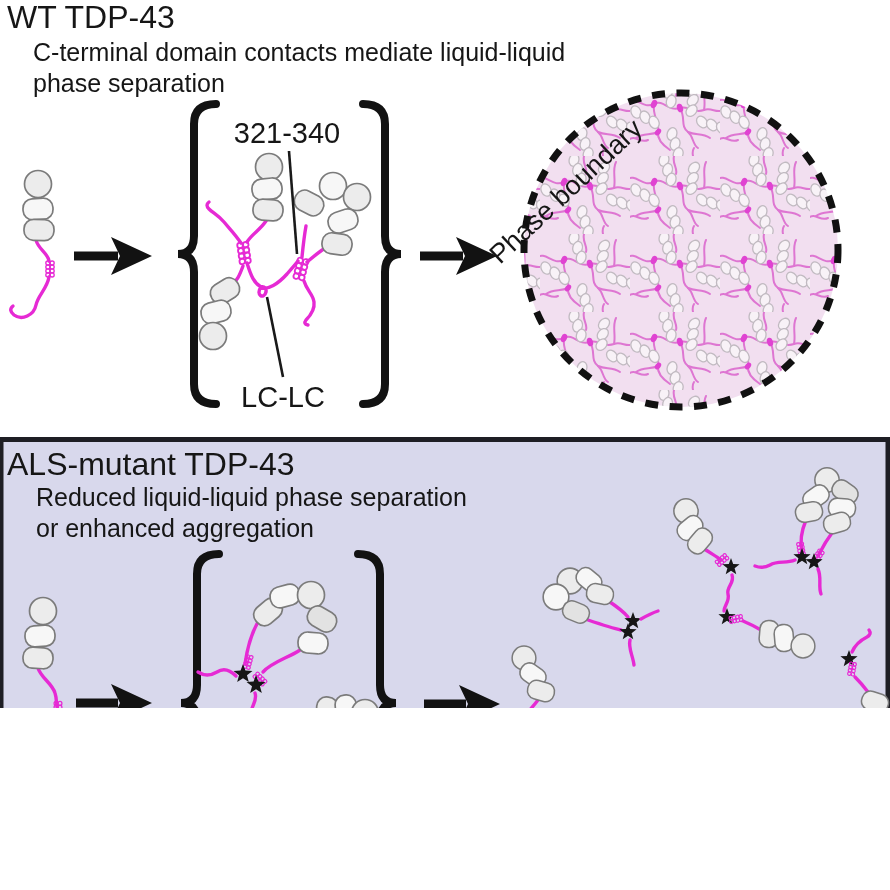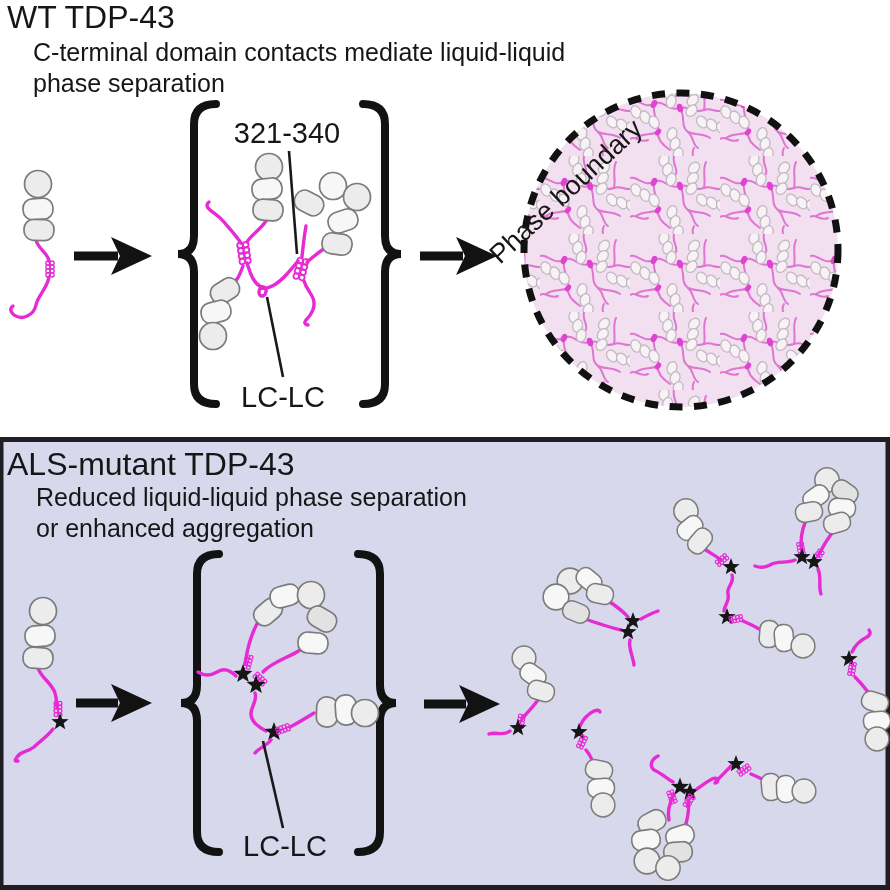--- a/index.html
+++ b/index.html
@@ -1,16 +1,16 @@
 <!DOCTYPE html>
 <html style="--magenta: #e62ad4; --droplet-fill: #f2dff0; --droplet-net: #de76d2; --droplet-hub: #e043d2; --panel-bg: #d8d8ec; --panel-white: #ffffff; --domain-fill: #ececec; --domain-stroke: #7b7b7b; --ink: #161616;"><head>
 <meta charset="utf-8">
 <style>
   html,body{margin:0;padding:0;background:#fff;}
-  .stage{position:relative;width:890px;height:890px;overflow:hidden;
+  .stage{position:relative;width:890px;height:708px;overflow:hidden;
          font-family:"Liberation Sans", sans-serif;}
   svg{position:absolute;left:0;top:0;display:block;}
   text{fill:var(--ink,#161616);}
   .t-title{font-size:32px;}
   .t-sub{font-size:25px;}
   .t-label{font-size:29px;}
   .t-phase{font-size:27px;}
   .panel-white{fill:var(--panel-white,#ffffff);}
   .panel-lav{fill:var(--panel-bg,#d8d8ec);stroke:#1e1e24;stroke-width:5;}
   .tail{fill:none;stroke:var(--magenta,#e62ad4);stroke-width:3.4;stroke-linecap:round;}

